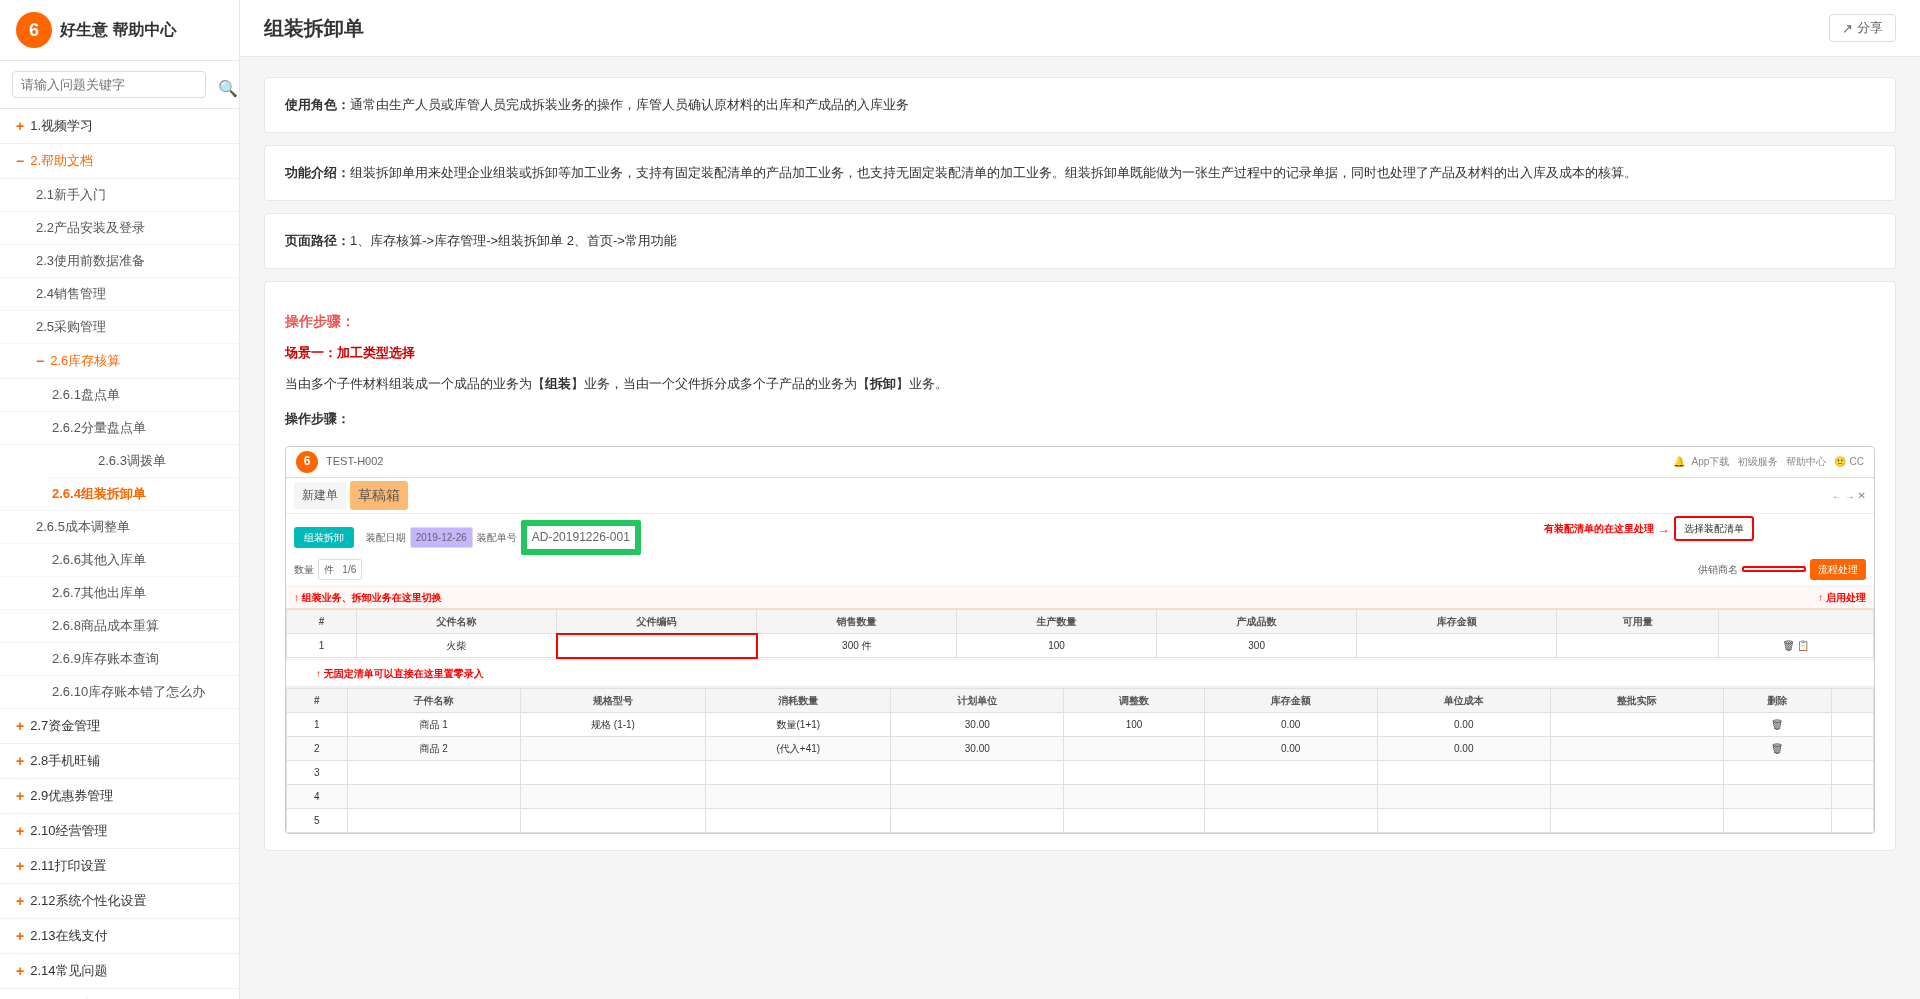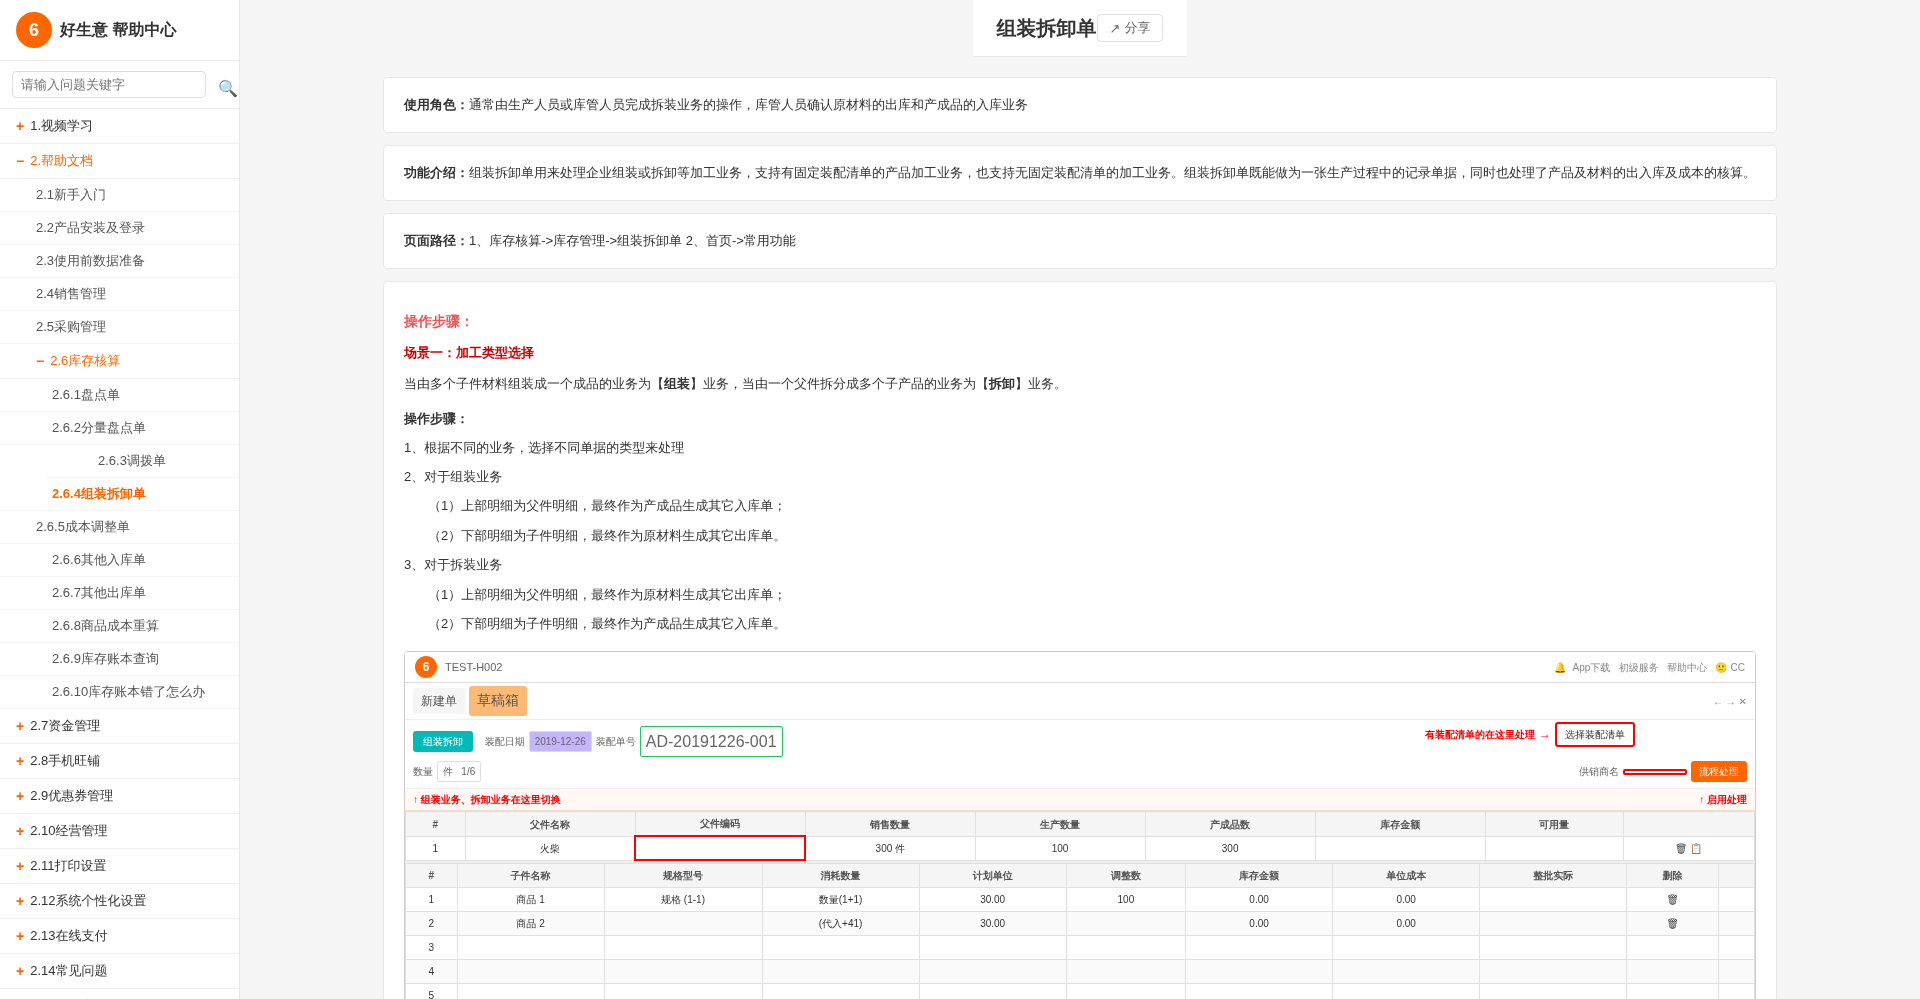--- a/index.html
+++ b/index.html
@@ -109,21 +109,20 @@
       border-bottom: 1px solid #f5f5f5;
     }
     .sub-nav-item.active { color: #f60; }
 
     
     .main {
       flex: 1;
       display: flex;
       flex-direction: column;
       overflow: hidden;
-      align-items: center;
     }
 
     .main-header {
       background: #fff;
       padding: 14px 24px;
       border-bottom: 1px solid #e8e8e8;
       display: flex;
       align-items: center;
       justify-content: space-between;
     }
@@ -356,29 +355,20 @@
       <span class="section-label">页面路径：</span><span>1、库存核算-&gt;库存管理-&gt;组装拆卸单 2、首页-&gt;常用功能</span>
     </div>
 
     <div class="content-block">
       <div class="content-heading">操作步骤：</div>
       <div style="font-weight:bold; margin-bottom:8px; color:#c00;">场景一：加工类型选择</div>
       <div class="content-text">
         当由多个子件材料组装成一个成品的业务为【<strong>组装</strong>】业务，当由一个父件拆分成多个子产品的业务为【<strong>拆卸</strong>】业务。
       </div>
       <div style="font-weight:bold; margin: 12px 0 6px;">操作步骤：</div>
-      <ul class="step-list">
-        <li>1、根据不同的业务，选择不同单据的类型来处理</li>
-        <li>2、对于组装业务</li>
-        <li class="sub-step">（1）上部明细为父件明细，最终作为产成品生成其它入库单；</li>
-        <li class="sub-step">（2）下部明细为子件明细，最终作为原材料生成其它出库单。</li>
-        <li>3、对于拆装业务</li>
-        <li class="sub-step">（1）上部明细为父件明细，最终作为原材料生成其它出库单；</li>
-        <li class="sub-step">（2）下部明细为子件明细，最终作为产成品生成其它入库单。</li>
-      </ul>
 
       <div class="screenshot-container" style="margin-top:16px; border:1px solid #ccc;">
 
         <div class="mock-topbar" style="background:#fff; padding:4px 10px; display:flex; align-items:center; gap:8px; border-bottom:1px solid #ddd; font-size:11px;">
           <div class="mock-logo">6</div>
           <span style="color:#666;">TEST-H002</span>
           <div style="flex:1;"></div>
           <div style="display:flex; gap:6px; align-items:center; color:#888; font-size:10px;">
             <span>🔔</span>
             <span>App下载 &nbsp; 初级服务 &nbsp; 帮助中心 &nbsp; 🙂 CC</span>
@@ -392,21 +382,21 @@
           <span style="font-size:10px; color:#888;">← → ✕</span>
         </div>
 
         <div style="background:#fff; padding:6px 8px; border-bottom:1px solid #eee; position:relative;">
           
           <div style="display:inline-block; background:#00b9b9; color:white; padding:2px 10px; border-radius:3px; font-size:10px; margin-right:8px;">组装拆卸</div>
           <div style="display:inline-flex; align-items:center; gap:4px; font-size:10px; color:#666; margin-right:8px;">
             <span>装配日期</span>
             <span style="border:1px solid #ddd; padding:1px 5px; border-radius:2px; background:#c4b5fd; font-size:10px;">2019-12-26</span>
             <span>装配单号</span>
-            <span style="border:1px solid #22c55e; padding:1px 5px; border-radius:2px; background:#fff; font-size:16px;">AD-20191226-001</span>
+            <span style="border:6px solid #22c55e; padding:1px 5px; border-radius:2px; background:#fff; font-size:12px;">AD-20191226-001</span>
           </div>
           
           <div style="position:absolute; top:2px; right:120px; display:flex; align-items:center; gap:4px;">
             <span style="color:red; font-size:10px; font-weight:bold;">有装配清单的在这里处理</span>
             <span style="color:red; font-size:12px;">→</span>
             <div style="border:2px solid red; border-radius:3px; padding:2px 8px; font-size:10px; color:#333; background:#fff;">选择装配清单</div>
           </div>
           
           <div style="display:flex; align-items:center; gap:4px; font-size:10px; color:#666; margin-top:4px;">
             <span>数量</span>
@@ -447,20 +437,23 @@
                 <td>100</td>
                 <td>300</td>
                 <td></td>
                 <td></td>
                 <td style="font-size:10px;">🗑 📋</td>
               </tr>
             </tbody>
           </table>
         </div>
 
+        <div style="background:#fff; padding:2px 8px 2px 30px; border-top:1px solid #f0f0f0;">
+          <span style="color:red; font-size:10px; font-weight:bold;">↑ 无固定清单可以直接在这里置零录入</span>
+        </div>
 
         <div style="background:#fff; padding:0; border-top:2px solid #eee;">
           <table class="mock-table" style="width:100%; font-size:10px;">
             <thead>
               <tr>
                 <th>#</th>
                 <th>子件名称</th>
                 <th>规格型号</th>
                 <th>消耗数量</th>
                 <th>计划单位</th>

